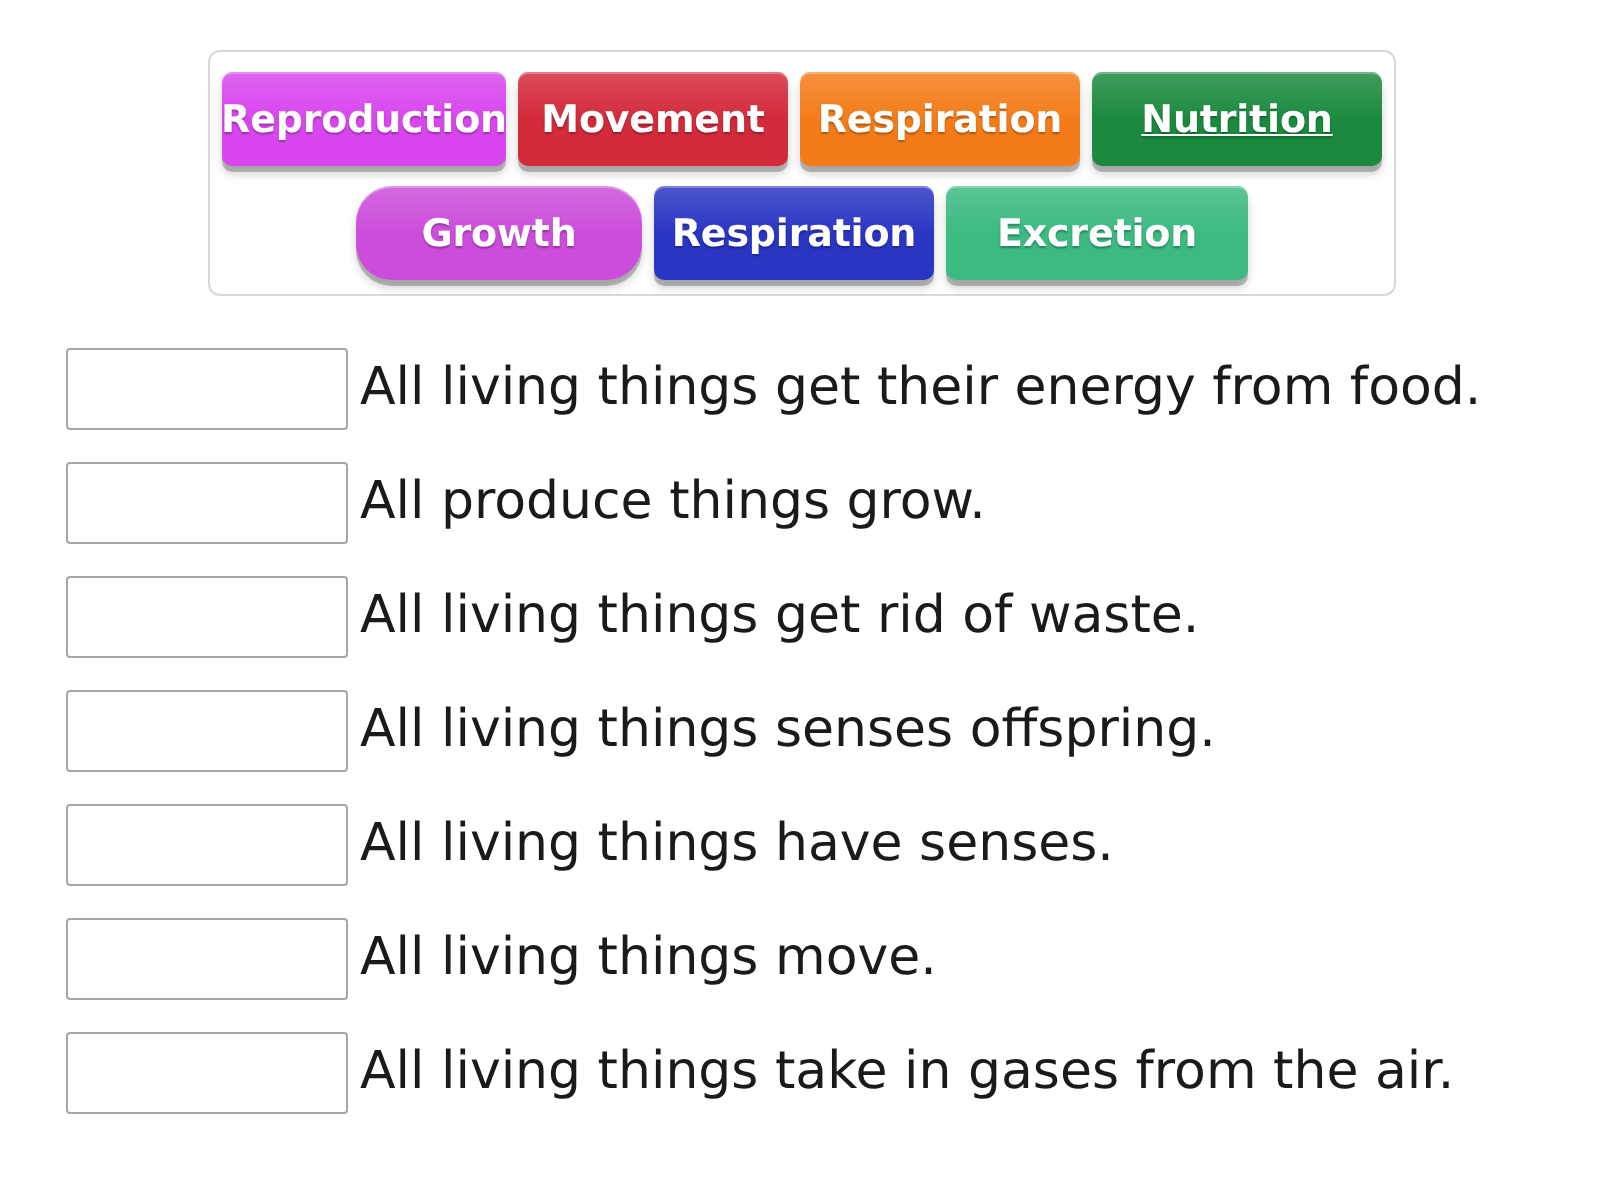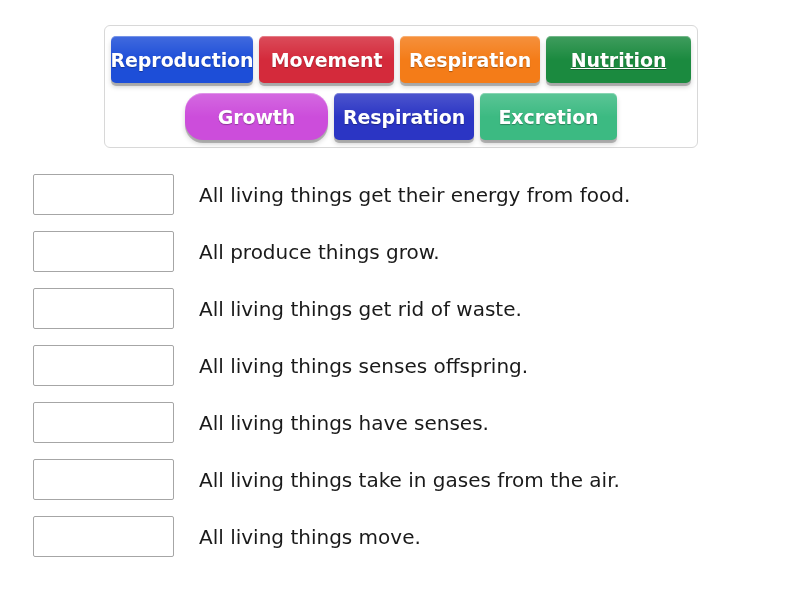--- a/index.html
+++ b/index.html
@@ -98,44 +98,44 @@
     width: 141px;
     height: 41px;
     background: #ffffff;
     border: 1px solid #a6a6a6;
     border-radius: 2px;
     flex: 0 0 141px;
     cursor: pointer;
   }
 
   .answer-text {
-    margin-left: 25px;
-    font-size: 20px;
+    margin-left: 6px;
+    font-size: 26px;
     font-weight: 400;
     color: #1a1a1a;
     line-height: 1.1;
     white-space: nowrap;
   }
 </style>
 </head>
 <body>
 
 <div id="app">
 
   <div class="tile-tray">
     <div class="tile-row">
-        <div class="tile" style="background: #1d4ed8; width: 142px;">Reproduction</div>
+        <div class="tile" style="background: #d946ef; width: 142px;">Reproduction</div>
         <div class="tile" style="background: rgb(212, 42, 59); width: 135px;">Movement</div>
         <div class="tile" style="background: rgb(244, 124, 24); width: 140px;">Respiration</div>
         <div class="tile" style="background: rgb(27, 138, 63); width: 145px; text-decoration: underline;">Nutrition</div>
       </div>
     <div class="tile-row">
         <div class="tile" style="background: rgb(204, 77, 219); width: 143px; border-radius: 18px;">Growth</div>
         <div class="tile" style="background: rgb(43, 53, 196); width: 140px;">Respiration</div>
-        <div class="tile" style="background: rgb(60, 186, 130); width: 137px;">Excretion</div>
+        <div class="tile" style="background: rgb(60, 186, 130); width: 151px;">Excretion</div>
       </div>
   </div>
 
   <div class="rows">
       <div class="answer-row">
         <div class="drop-zone"></div>
         <div class="answer-text">All living things get their energy from food.</div>
       </div>
       <div class="answer-row">
         <div class="drop-zone"></div>
@@ -148,21 +148,21 @@
       <div class="answer-row">
         <div class="drop-zone"></div>
         <div class="answer-text">All living things senses offspring.</div>
       </div>
       <div class="answer-row">
         <div class="drop-zone"></div>
         <div class="answer-text">All living things have senses.</div>
       </div>
       <div class="answer-row">
         <div class="drop-zone"></div>
-        <div class="answer-text">All living things take in gases from the air.</div>
+        <div class="answer-text">All living things move.</div>
       </div>
       <div class="answer-row">
         <div class="drop-zone"></div>
-        <div class="answer-text">All living things move.</div>
+        <div class="answer-text">All living things take in gases from the air.</div>
       </div>
     </div>
 
 </div>
 
 </body></html>

